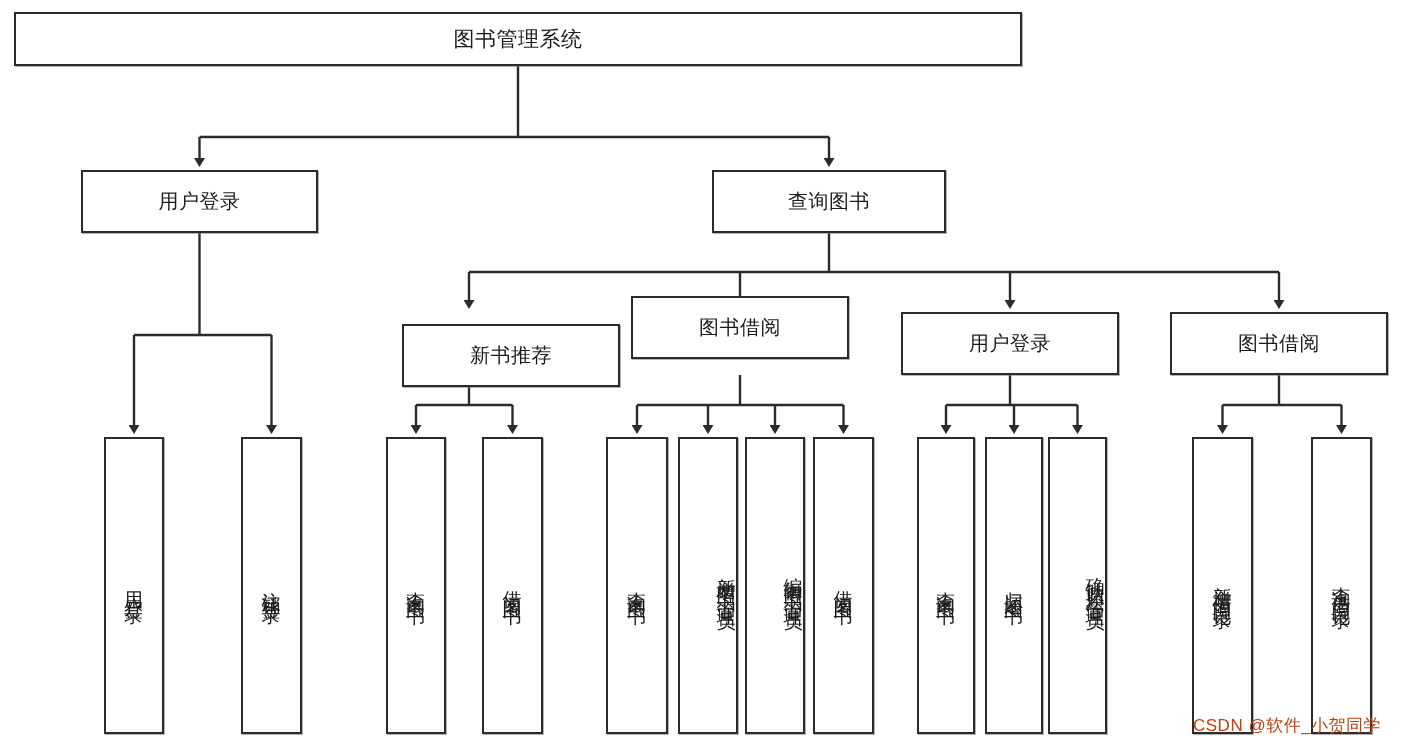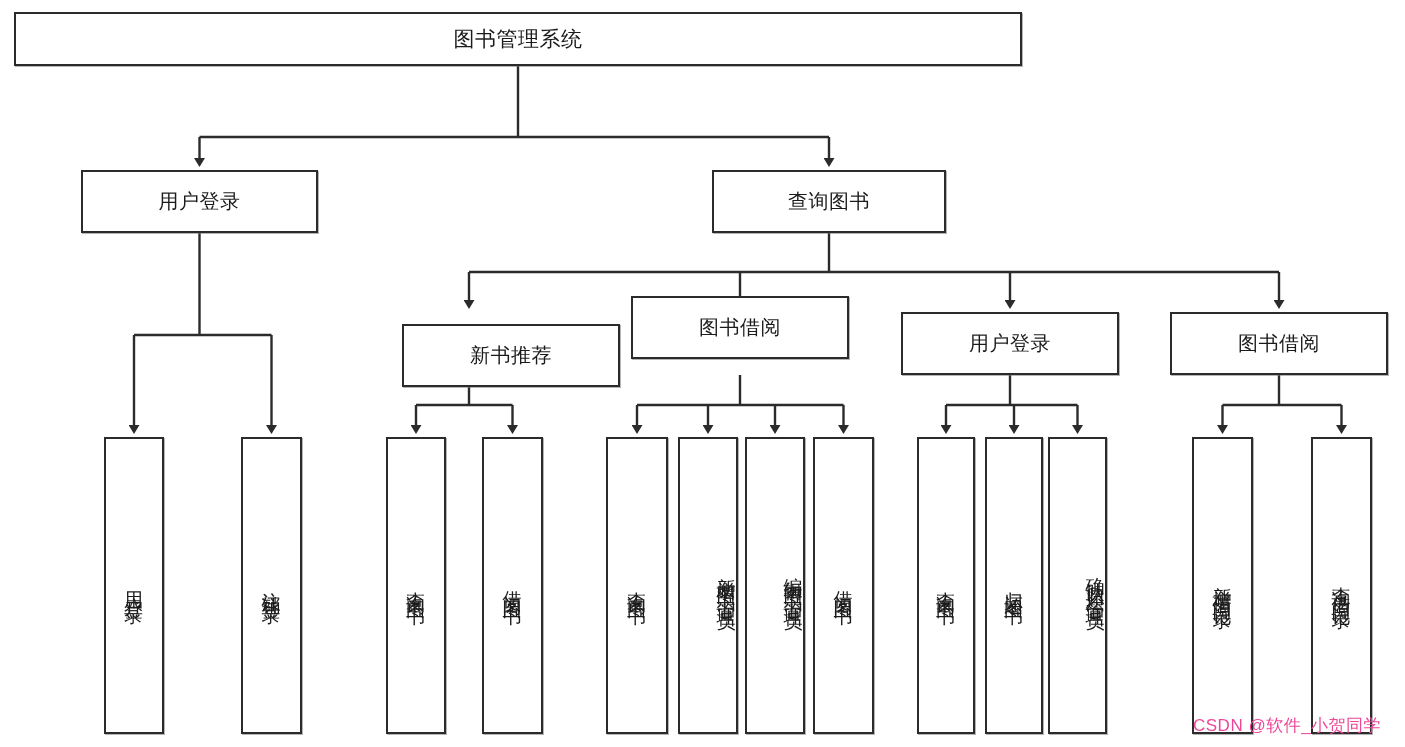--- a/index.html
+++ b/index.html
@@ -37,21 +37,21 @@
     padding:6px 0;
     box-sizing:border-box;
   }
   .node.vert.tall .label{
     align-items:flex-start;
     padding-top:4px;
   }
 
   .watermark{
     position:absolute;
-    color:#ec4899;
+    color:#c2410c;
     font-size:17px;
     white-space:nowrap;
     letter-spacing:.5px;
     z-index:5;
   }
 </style>
 </head>
 <body>
 
 <div id="diagram-root">

